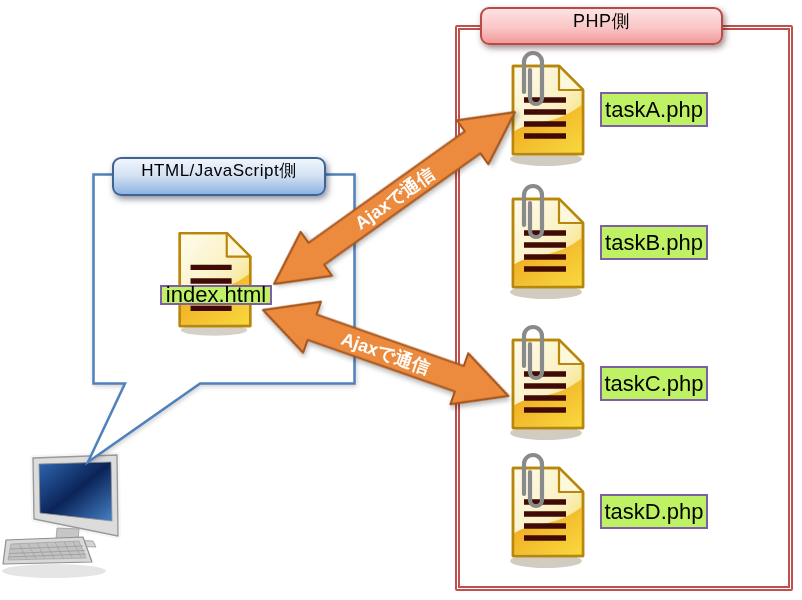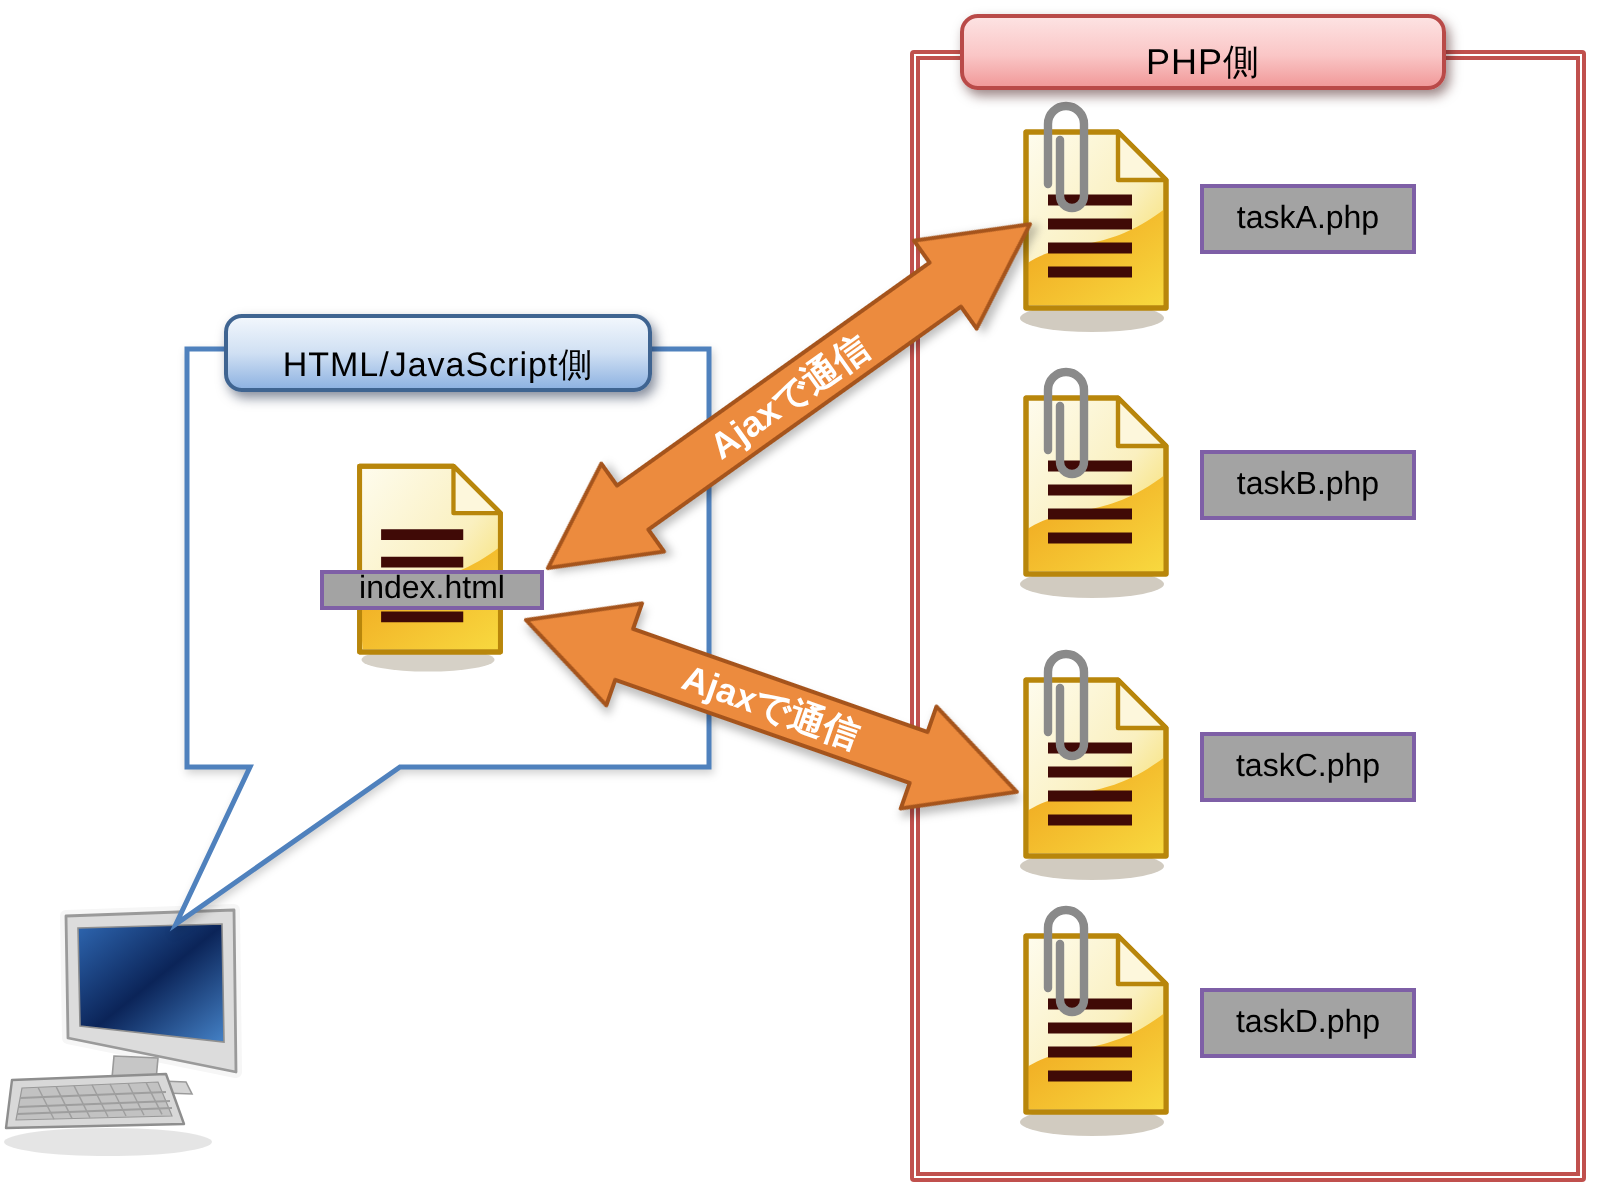--- a/index.html
+++ b/index.html
@@ -8,37 +8,37 @@
     font-family:"Liberation Sans","DejaVu Sans",sans-serif;color:#000;
   }
   .layer{position:absolute;left:0;top:0;pointer-events:none;}
   
   .php-panel{
     position:absolute;left:455px;top:25px;width:338px;height:566px;
     border:5px double #c0504d;background:#ffffff;box-sizing:border-box;border-radius:2px;
   }
   
   .hdr{
-    position:absolute;border-radius:9px;display:flex;align-items:flex-end;justify-content:center;
+    position:absolute;border-radius:9px;display:flex;align-items:flex-start;justify-content:center;
     font-size:18px;box-sizing:border-box;letter-spacing:.5px;z-index:9;
   }
   .hdr-pink{
     left:480px;top:7px;width:243px;height:38px;
     background:linear-gradient(180deg,#fde2e2 0%,#fac6c6 55%,#f19a9a 100%);
     border:2px solid #b94a48;box-shadow:2px 3px 6px rgba(60,15,15,.5);
   }
   .hdr-blue{
     left:112px;top:157px;width:214px;height:39px;font-size:17px;
     background:linear-gradient(180deg,#f1f6fc 0%,#d0e0f3 50%,#8fb3e2 100%);
     border:2px solid #3f6491;box-shadow:2px 3px 6px rgba(15,30,60,.5);
   }
   
   .flabel{
-    position:absolute;width:108px;height:35px;border:2px solid #7e5fa6;background:#a3a3a3;
-    display:flex;align-items:center;justify-content:center;font-size:16px;box-sizing:border-box;
+    position:absolute;width:108px;height:35px;border:2px solid #7e5fa6;background:#bef264;
+    display:flex;align-items:center;justify-content:center;font-size:22px;box-sizing:border-box;
     z-index:5;
   }
   .flabel.a{left:600px;top:92px;}
   .flabel.b{left:600px;top:225px;}
   .flabel.c{left:600px;top:366px;}
   .flabel.d{left:600px;top:494px;}
   .flabel.idx{left:160px;top:285px;width:112px;height:20px;}
   .doc{position:absolute;z-index:4;}
   .doc.a{left:500px;top:48px;}
   .doc.b{left:500px;top:181px;}

